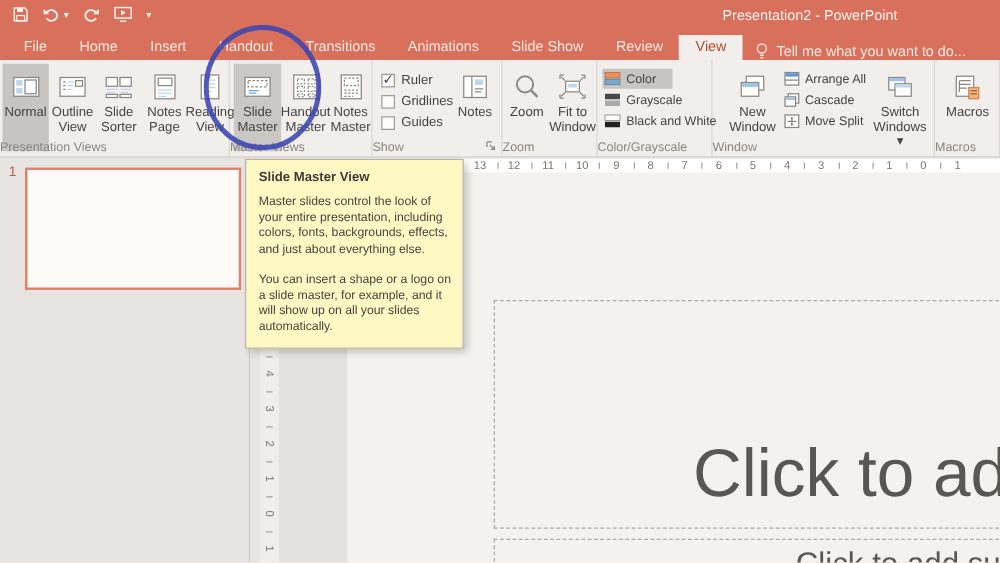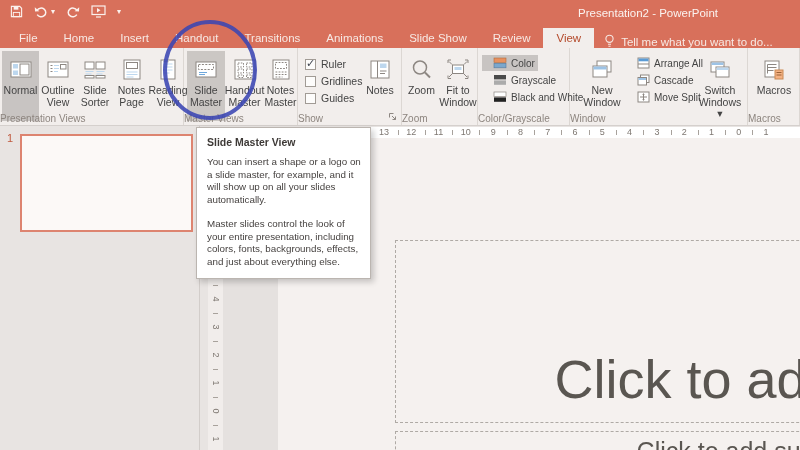--- a/index.html
+++ b/index.html
@@ -19,21 +19,21 @@
   .tellme{display:flex;align-items:flex-end;gap:6px;margin-left:10px;white-space:nowrap}
 
   
   .ribbon{position:absolute;top:48px;left:0;right:0;height:78px;background:#F2EEEC;border-bottom:1px solid #D5D0CD;z-index:5}
   .rgroup{position:absolute;top:0;bottom:0;border-right:1px solid #DCD7D3}
   .glabel{position:absolute;bottom:1px;left:0;right:0;font-size:10px;color:#8D857F;white-space:nowrap}
   .bigbtn{position:absolute;top:3px;height:70px;display:flex;flex-direction:column;align-items:center;padding-top:4px;font-size:10.5px;line-height:11.5px;text-align:center;color:#444;white-space:pre-line}
   .bigbtn .bicon{height:30px;display:flex;align-items:center;justify-content:center}
   .sel{background:#C8C4C2}
   .hov{background:#CBC7C4}
-  .smallbtn{position:absolute;height:16px;display:flex;align-items:center;gap:4px;font-size:10px;color:#444;white-space:nowrap;padding:0 11px}
+  .smallbtn{position:absolute;height:16px;display:flex;align-items:center;gap:4px;font-size:10px;color:#444;white-space:nowrap;padding:0 1px}
   .cbrow{position:absolute;display:flex;align-items:center;gap:5px;font-size:10.5px;color:#444;height:14px}
   .cbox{width:11px;height:11px;border:1px solid #A19B95;background:#FDFCFB;position:relative;flex:none}
   .cbox.checked::after{content:"\2713";position:absolute;left:0px;top:-3px;font-size:11px;color:#40454F}
   .launcher{position:absolute;right:4px;bottom:4px}
 
   
   .hruler{position:absolute;top:127px;left:200px;right:0;height:11px;background:#ffffff;z-index:2}
   .hlabels{position:absolute;left:143px;top:0;display:flex;height:11px}
   .hlabels span{width:27.3px;text-align:center;font-size:9px;line-height:11px;color:#7E7771;position:relative}
   .hlabels span::before{content:"";position:absolute;left:0;top:3px;width:1px;height:5px;background:#A8A29C}
@@ -51,21 +51,21 @@
   
   .editor{position:absolute;left:223px;top:138px;right:0;bottom:0;background:#E5E1DF;z-index:1}
   .slidecanvas{position:absolute;left:55px;top:0;width:920px;height:560px;background:#F5F1EF}
   .ph{position:absolute;border:1px dashed #AFAAA5}
   .ph-title{left:117px;top:102px;width:700px;height:183px}
   .ph-title .phtext{position:absolute;left:0;right:0;bottom:12px;text-align:center;font-size:54px;color:#5A5651;white-space:nowrap}
   .ph-sub{left:117px;top:293px;width:700px;height:90px}
   .ph-sub .phtext{position:absolute;left:0;right:0;top:5px;text-align:center;font-size:25px;color:#5A5651;white-space:nowrap}
 
   
-  .tooltip{position:absolute;left:196px;top:127px;width:max-content;background:#ffffff;border:1px solid #BBB5B0;box-shadow:3px 3px 6px rgba(0,0,0,.2);padding:8px 9px 10px 10px;z-index:50}
+  .tooltip{position:absolute;left:196px;top:127px;width:max-content;background:#fef9c3;border:1px solid #BBB5B0;box-shadow:3px 3px 6px rgba(0,0,0,.2);padding:8px 9px 10px 10px;z-index:50}
   .tt-title{font-size:10.5px;font-weight:bold;color:#3E3A37;margin-bottom:8px}
   .tt-body{font-size:9.8px;line-height:12.5px;color:#464240;white-space:pre}
   .tt-body+.tt-body{margin-top:12px}
 
   
   .anno{position:absolute;left:160px;top:18px;z-index:60;pointer-events:none}
 
   svg{display:block}
 </style>
 </head>
@@ -431,27 +431,27 @@
       <div class="phtext">Click to add title</div>
     </div>
     <div class="ph ph-sub">
       <div class="phtext">Click to add subtitle</div>
     </div>
   </div>
 </div>
 
 <div class="tooltip">
   <div class="tt-title">Slide Master View</div>
+  <div class="tt-body">Master slides control the look of
+your entire presentation, including
+colors, fonts, backgrounds, effects,
+and just about everything else.</div>
   <div class="tt-body">You can insert a shape or a logo on
 a slide master, for example, and it
 will show up on all your slides
 automatically.</div>
-  <div class="tt-body">Master slides control the look of
-your entire presentation, including
-colors, fonts, backgrounds, effects,
-and just about everything else.</div>
 </div>
 
 <div class="anno">
   <svg width="100" height="104" viewBox="0 0 100 104">
       <ellipse cx="50" cy="52" rx="45" ry="48" fill="none" stroke="#3A45B3" stroke-width="4" opacity="0.88"></ellipse>
     </svg>
 </div>
 
 </body></html>

